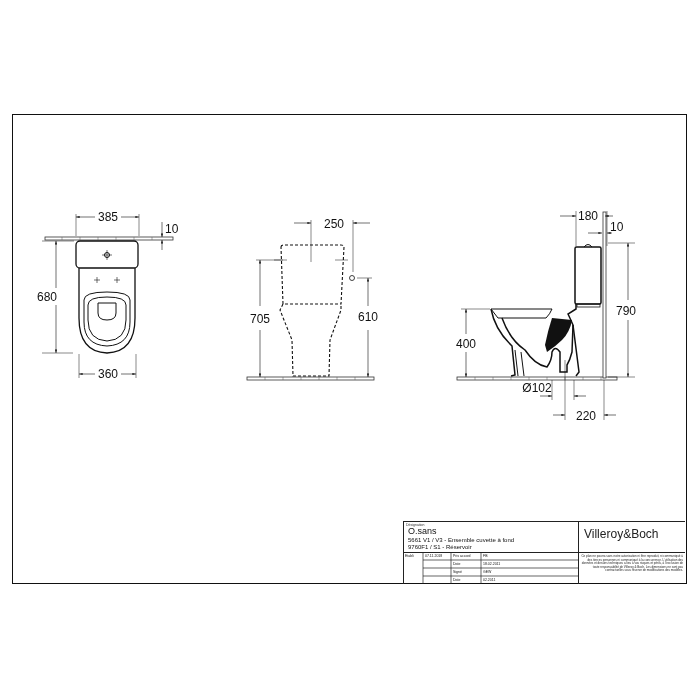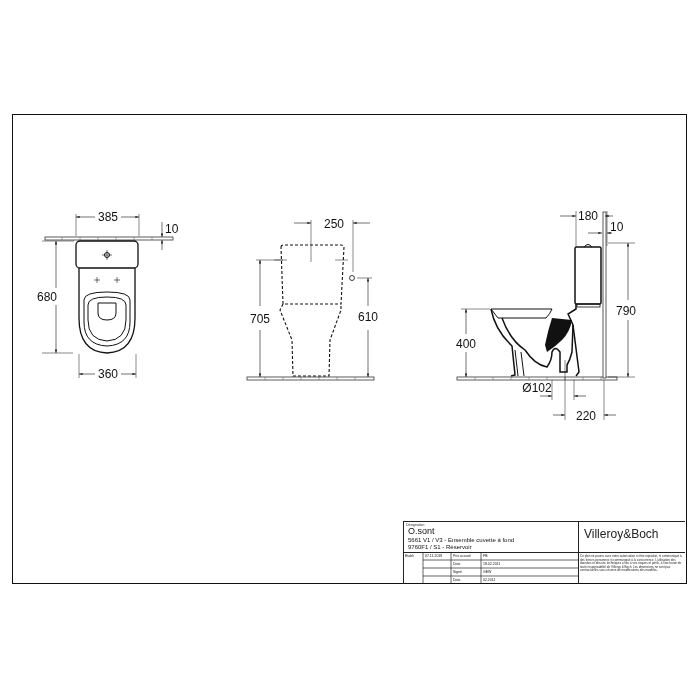--- a/index.html
+++ b/index.html
@@ -7,21 +7,21 @@
          font-family:"Liberation Sans", sans-serif; color:#111; }
   #sheet { position:absolute; left:0; top:0; width:700px; height:668px; }
   .frame { position:absolute; left:12px; top:114px; width:675px; height:470px;
            border:1.5px solid #111; box-sizing:border-box; }
   svg text { font-family:"Liberation Sans", sans-serif; fill:#111; }
   .dim { font-size:12px; }
   
   .tb { position:absolute; left:403px; top:521px; width:282px; height:63px;
         border:1px solid #222; border-right:none; border-bottom:none; box-sizing:border-box; font-size:4px; }
   .tb-left { position:absolute; left:0; top:0; width:174px; height:62px; border-right:1px solid #222; }
-  .tb-right { position:absolute; left:174px; top:0; width:107px; height:62px; }
+  .tb-right { position:absolute; left:174px; top:0; width:107px; height:62px;text-align:right; }
   .tb-designation-label { position:absolute; left:2px; top:1px; font-size:3.5px; color:#333; }
   .tb-name { position:absolute; left:4px; top:4px; font-size:9px; }
   .tb-line1 { position:absolute; left:4px; top:15px; font-size:6px; }
   .tb-line2 { position:absolute; left:4px; top:22px; font-size:6px; }
   .tb-sep { position:absolute; left:0; top:30px; width:100%; border-top:1px solid #222; }
   .tb-grid { position:absolute; left:0; top:30px; width:174px; height:32px; }
   .tb-cell { position:absolute; font-size:3.5px; line-height:4px; white-space:nowrap; }
   .tb-brand { position:absolute; left:6px; top:5px; font-size:12px; color:#222; }
   .tb-legal { position:absolute; left:2px; top:33px; width:103px; font-size:3px; line-height:3.6px; color:#222; }
 </style>
@@ -189,21 +189,21 @@
     <text class="dim" x="610" y="231">10</text>
     <text class="dim" x="626" y="315" text-anchor="middle">790</text>
     <text class="dim" x="466" y="348" text-anchor="middle">400</text>
     <text class="dim" x="537" y="392" text-anchor="middle">Ø102</text>
     <text class="dim" x="586" y="420" text-anchor="middle">220</text>
   </svg>
 
   <div class="tb">
     <div class="tb-left">
       <div class="tb-designation-label">Désignation</div>
-      <div class="tb-name">O.sont</div>
+      <div class="tb-name">O.sans</div>
       <div class="tb-line1">5661 V1 / V3 - Ensemble cuvette à fond</div>
       <div class="tb-line2">9760F1 / S1 - Réservoir</div>
       <div class="tb-sep"></div>
       <div class="tb-grid">
         <svg width="174" height="32" style="position:absolute;left:0;top:0">
           <g stroke="#222" stroke-width="0.7">
             <line x1="19" y1="0" x2="19" y2="32"></line>
             <line x1="47" y1="0" x2="47" y2="32"></line>
             <line x1="77" y1="0" x2="77" y2="32"></line>
             <line x1="19" y1="8" x2="174" y2="8"></line>

